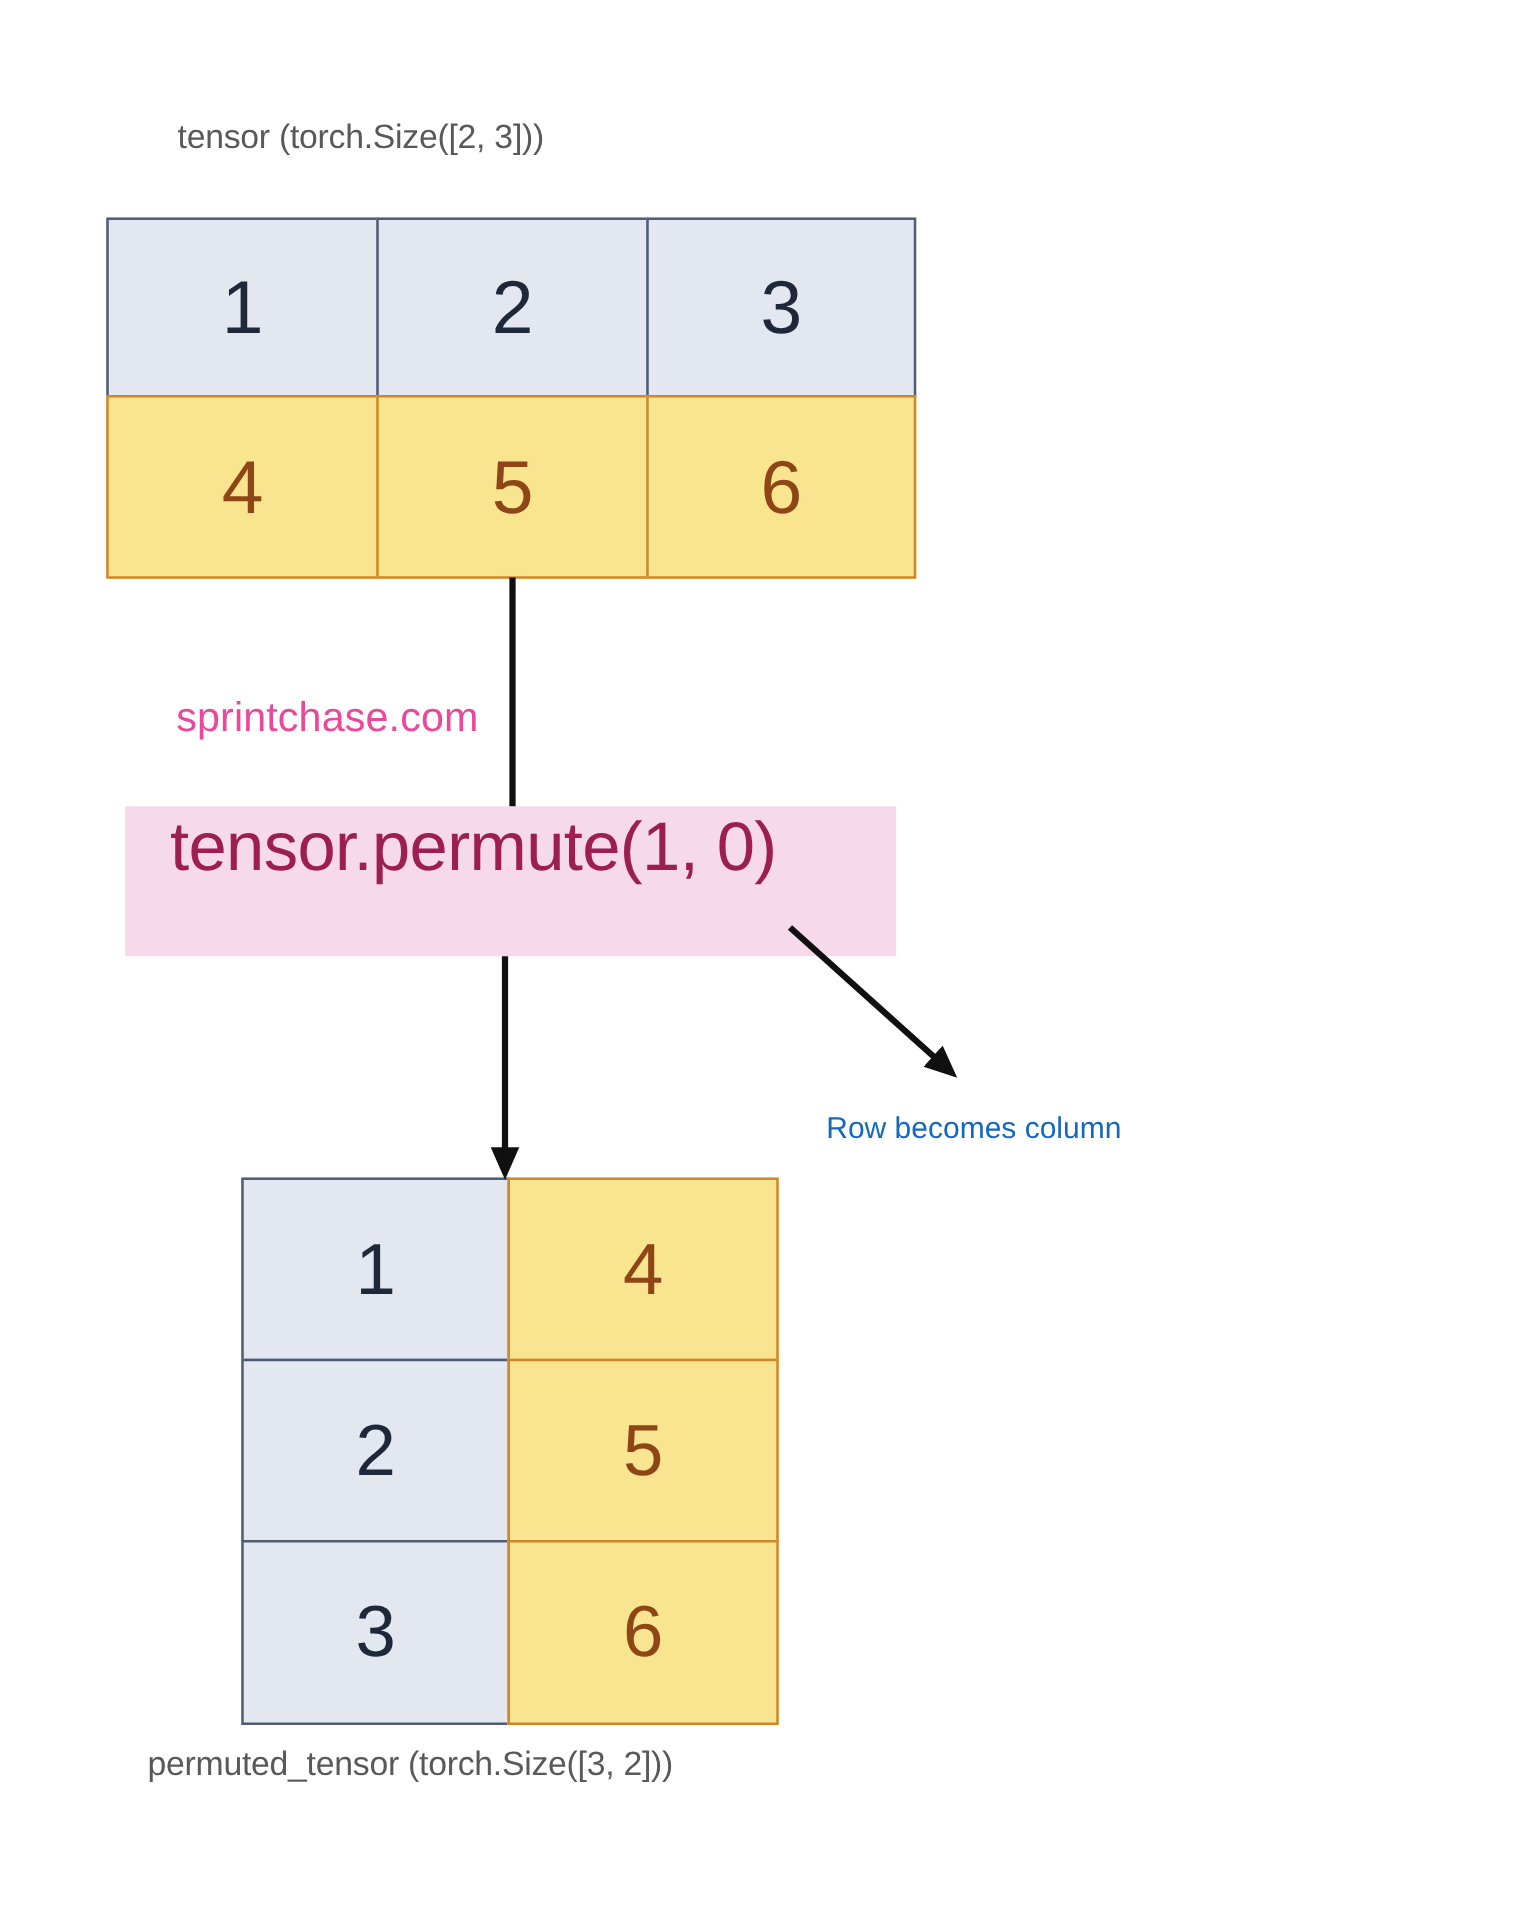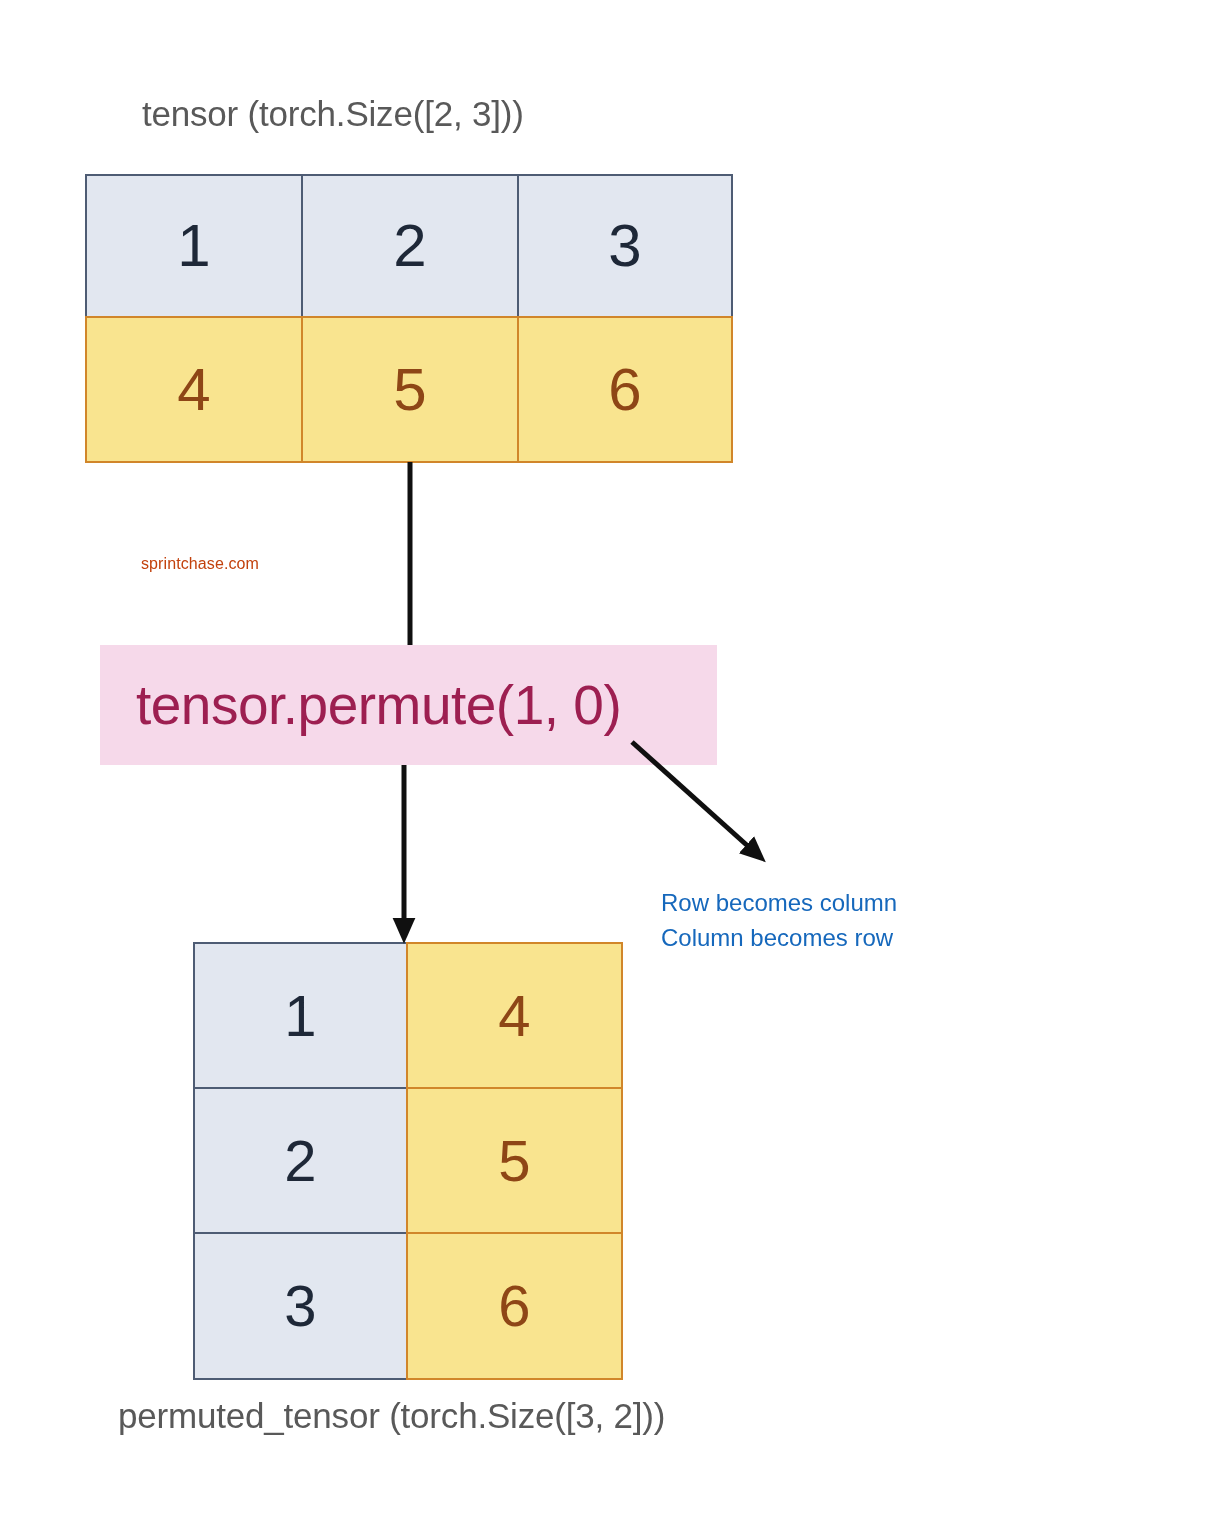--- a/index.html
+++ b/index.html
@@ -20,35 +20,35 @@
     position: absolute;
     left: 0; top: 0;
     width: 1211px;
     height: 1536px;
   }
 
   
   .caption {
     position: absolute;
     color: #595959;
-    font-size: 35px;
+    font-size: 27px;
     font-weight: 400;
     letter-spacing: -0.2px;
     white-space: nowrap;
   }
   #top-caption { left: 142px; top: 94px; }
   #bottom-caption { left: 92px; top: 1396px; margin-left: 26px; }
 
   
   #watermark {
     position: absolute;
     left: 141px;
     top: 555px;
-    font-size: 16px;
-    color: #c2410c;
+    font-size: 33px;
+    color: #ec4899;
     white-space: nowrap;
     letter-spacing: 0.1px;
   }
 
   
   .grid {
     position: absolute;
     display: grid;
     box-sizing: border-box;
   }
@@ -96,21 +96,21 @@
 
   
   #op-label {
     position: absolute;
     left: 100px;
     top: 645px;
     width: 617px;
     height: 120px;
     background: #f6d9ea;
     display: flex;
-    align-items: center;
+    align-items: flex-start;
   }
   #op-label-text {
     color: #9d1f51;
     font-size: 55px;
     font-weight: 400;
     padding-left: 36px;
     white-space: nowrap;
     letter-spacing: -0.5px;
   }
 
@@ -151,21 +151,20 @@
   </div>
 
   <div id="watermark">sprintchase.com</div>
 
   <div id="op-label">
     <span id="op-label-text">tensor.permute(1, 0)</span>
   </div>
 
   <div id="note">
     <div>Row becomes column</div>
-    <div>Column becomes row</div>
   </div>
 
   <div class="grid" id="permuted-grid">
     <div class="cell blue">1</div>
     <div class="cell yellow">4</div>
     <div class="cell blue">2</div>
     <div class="cell yellow">5</div>
     <div class="cell blue">3</div>
     <div class="cell yellow">6</div>
   </div>

